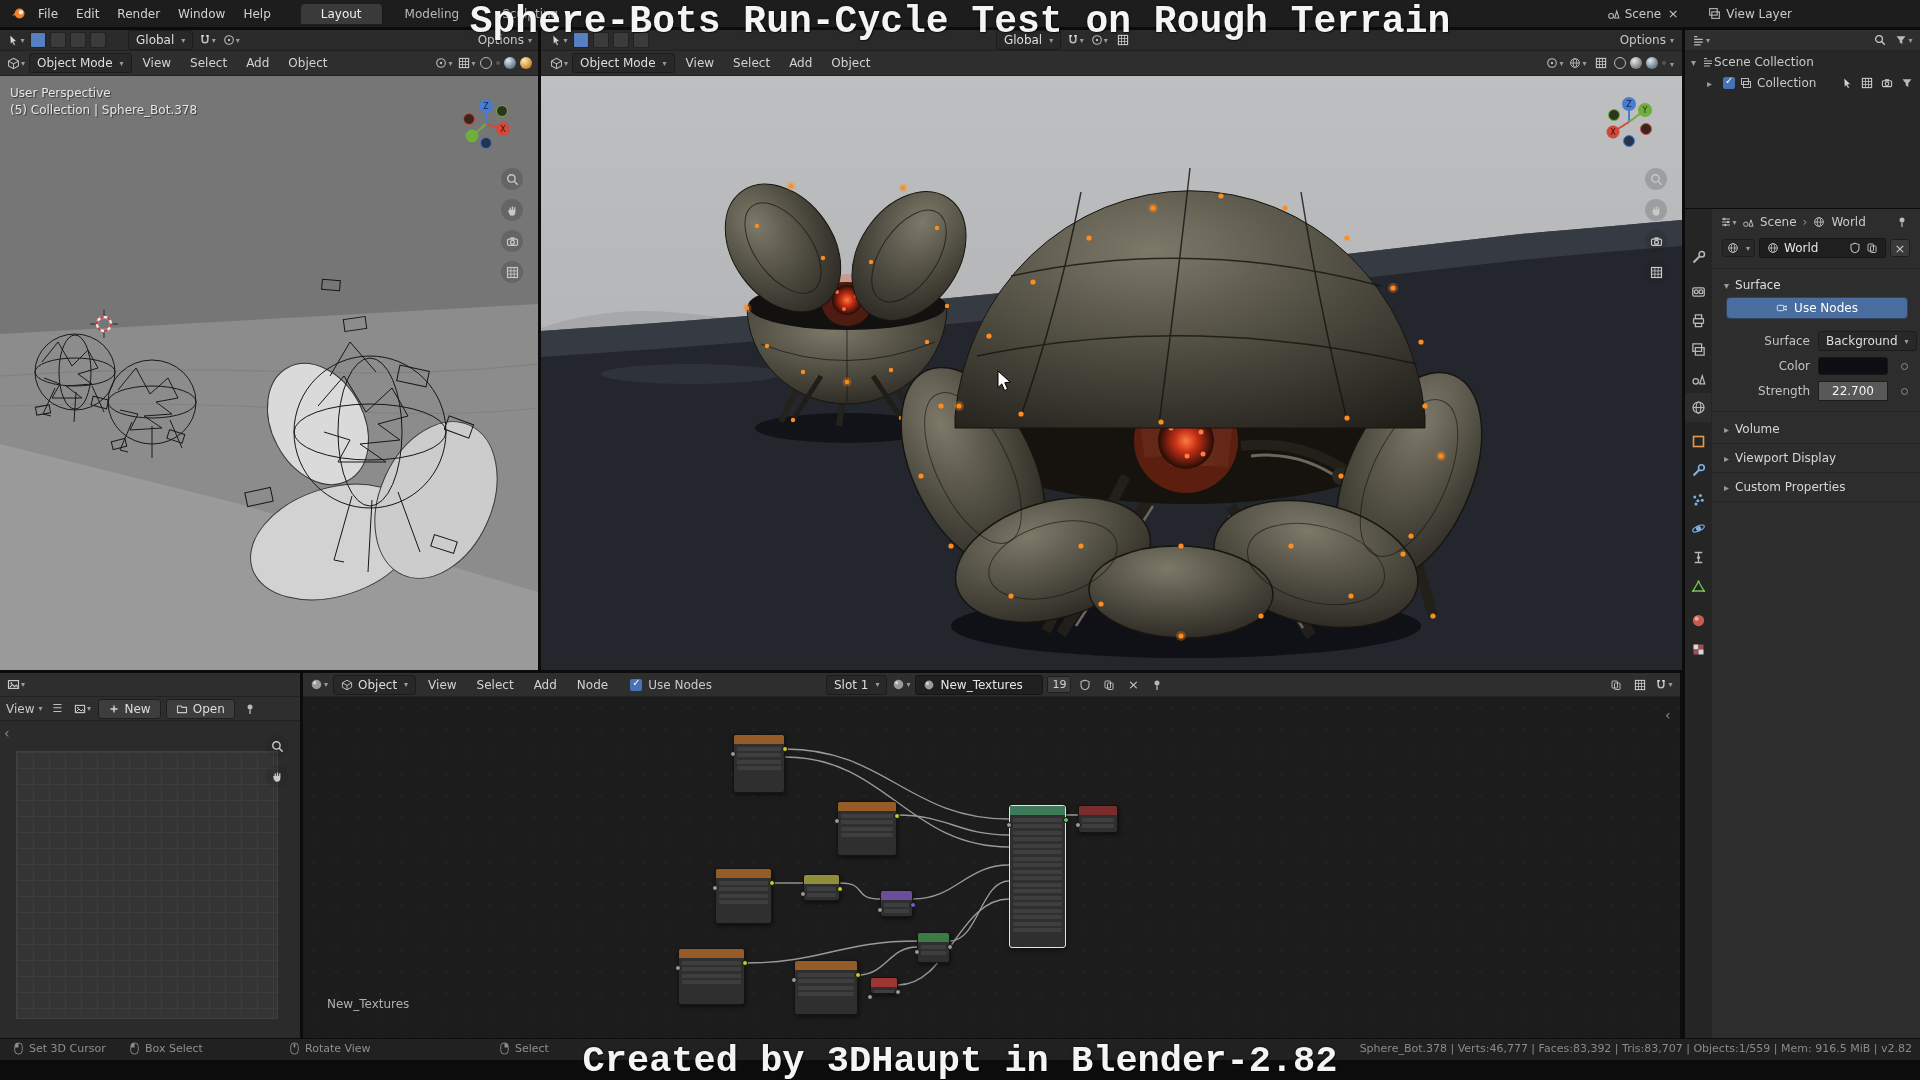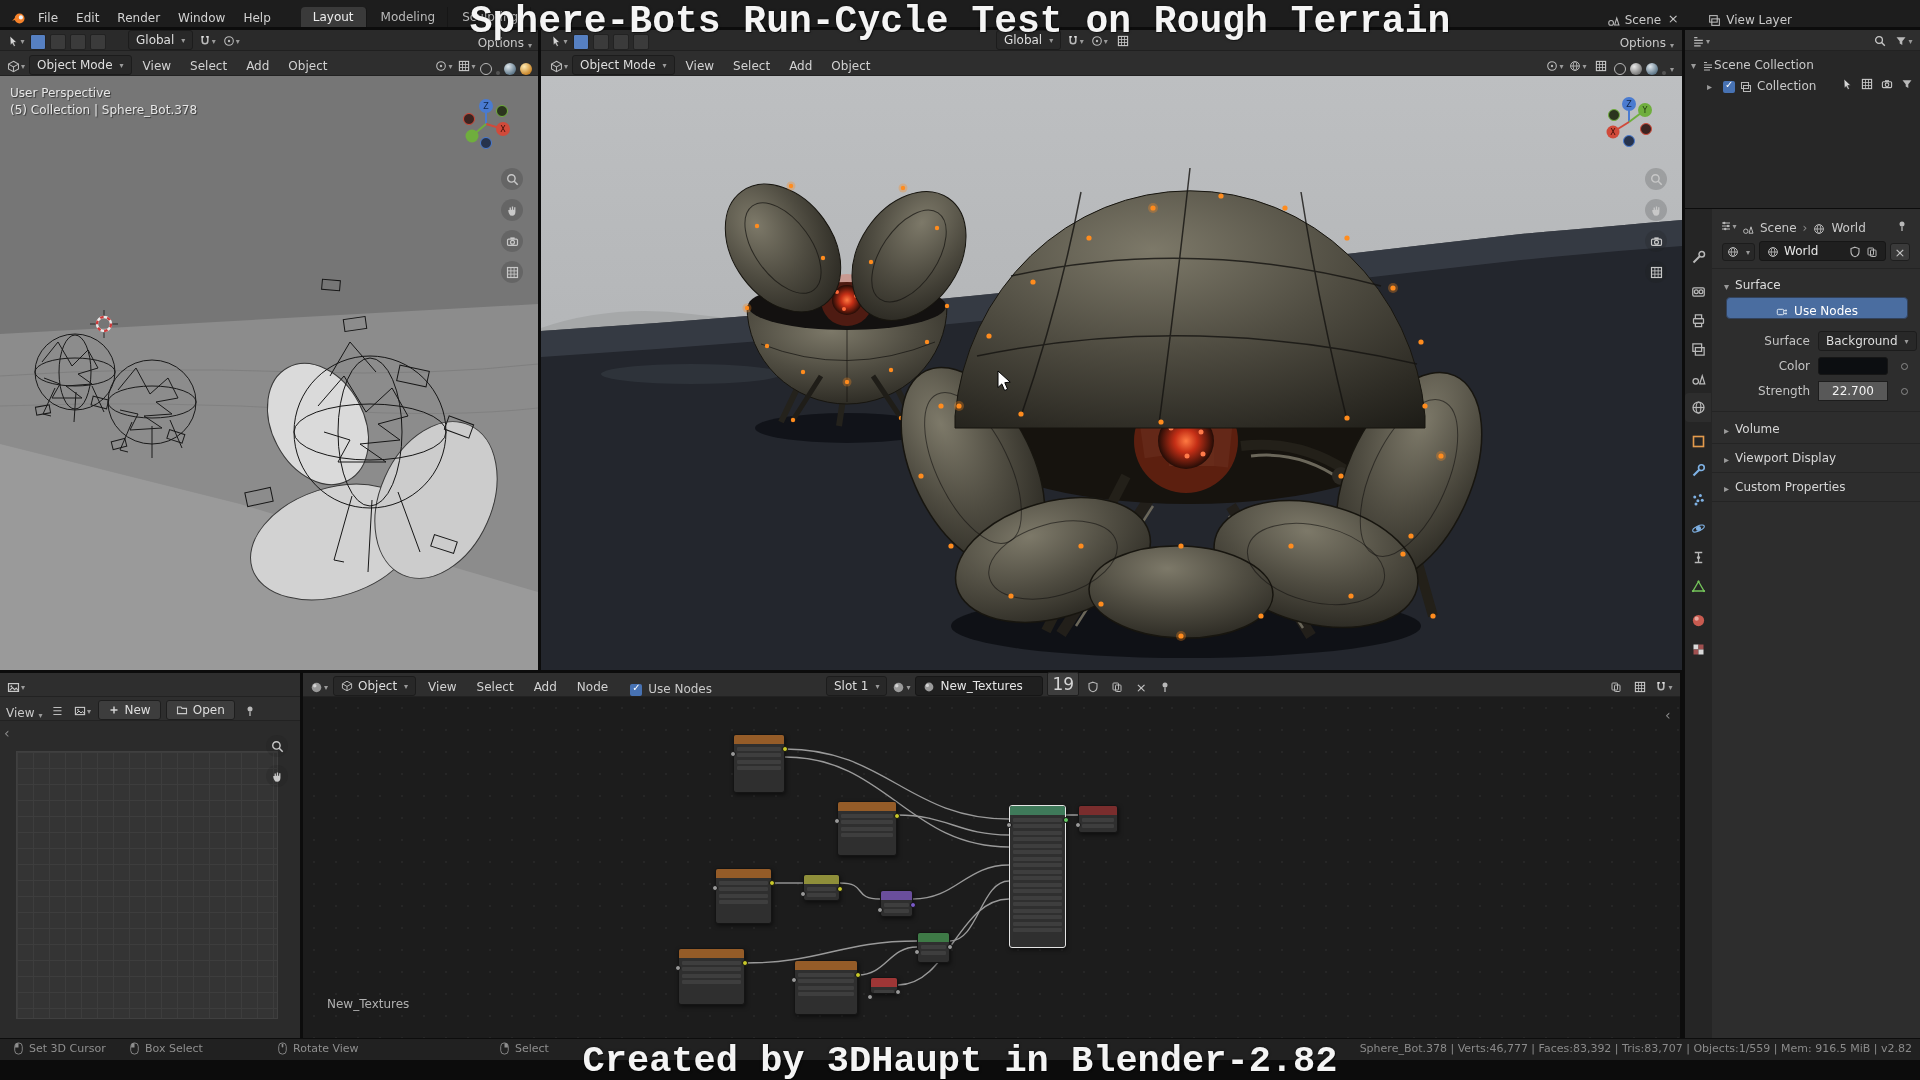--- a/index.html
+++ b/index.html
@@ -1,30 +1,30 @@
 <!DOCTYPE html>
 <html><head>
 <meta charset="utf-8">
 <style>
 *{margin:0;padding:0;box-sizing:border-box}
 html,body{width:1920px;height:1080px}
 body{position:relative;background:#0c0c0c;font-family:"DejaVu Sans","Liberation Sans",sans-serif;font-size:12px;color:#c9c9c9;overflow:hidden}
 .abs{position:absolute}
-.row{display:flex;align-items:flex-end}
+.row{display:flex;align-items:center}
 .hdr{background:#2e2e2e;border-bottom:1px solid #222}
 .toolrow{background:#2a2a2a;border-bottom:1px solid #202020}
 .mi{padding:2px 8px;color:#d2d2d2;white-space:nowrap}
-.tab{padding:3px 12px;color:#b9b9b9;border-right:1px solid #161616;white-space:nowrap}
+.tab{padding:3px 20px;color:#b9b9b9;border-right:1px solid #161616;white-space:nowrap}
 .tab.active{background:#3a3a3a;color:#ededed;border-radius:4px 4px 0 0}
 .dd{background:#282828;border:1px solid #1c1c1c;border-radius:3px;padding:2px 7px;display:flex;align-items:center;gap:5px;color:#dedede;white-space:nowrap}
 .dd::after{content:"▾";font-size:8px;color:#9a9a9a;margin-left:2px}
 .car::after{content:"▾";font-size:8px;color:#9a9a9a;margin-left:1px}
 .btn{background:#3d3d3d;border:1px solid #1e1e1e;border-radius:3px;padding:2px 9px;display:flex;gap:5px;align-items:center;color:#dedede;white-space:nowrap}
 .field{background:#1f1f1f;border:1px solid #161616;border-radius:3px;padding:2px 7px;color:#e6e6e6}
-.badge{background:#3d3d3d;border:1px solid #1e1e1e;border-radius:2px;padding:1px 4px;font-size:17px;color:#d5d5d5}
+.badge{background:#3d3d3d;border:1px solid #1e1e1e;border-radius:2px;padding:1px 4px;font-size:11px;color:#d5d5d5}
 .ib{width:20px;height:18px;display:flex;align-items:center;justify-content:center;flex:none}
 .i12{width:12px;height:12px;flex:none}.i13{width:13px;height:13px;flex:none}.i15{width:15px;height:15px;flex:none}
 .tgl{width:16px;height:16px;background:#3b3b3b;border:1px solid #222;border-radius:2px;flex:none}
 .tgl.on{background:#5680c2}
 .ball{width:12px;height:12px;border-radius:50%;flex:none}
 .ball.wire{border:1.5px solid #b9b9b9}
 .ball.solid{background:radial-gradient(circle at 35% 30%,#e9e9e9,#7b7b7b 72%)}
 .ball.mat{background:radial-gradient(circle at 35% 30%,#dfe7ec,#5f788a 72%)}
 .ball.rend{background:radial-gradient(circle at 35% 30%,#ffeab2,#c9862a 72%)}
 .pill{background:#545454;border-radius:3px;padding:2px}
@@ -1156,21 +1156,21 @@
         <use href="#mouseL"></use>
       </svg>
     <span>Set 3D Cursor</span>
   </span>
   <span class="statushint" style="left:130px">
     <svg style="width:9px;height:13px">
         <use href="#mouseL"></use>
       </svg>
     <span>Box Select</span>
   </span>
-  <span class="statushint" style="left:278px">
+  <span class="statushint" style="left:290px">
     <svg style="width:9px;height:13px">
         <use href="#mouseM"></use>
       </svg>
     <span>Rotate View</span>
   </span>
   <span class="statushint" style="left:500px">
     <svg style="width:9px;height:13px">
         <use href="#mouseR"></use>
       </svg>
     <span>Select</span>

